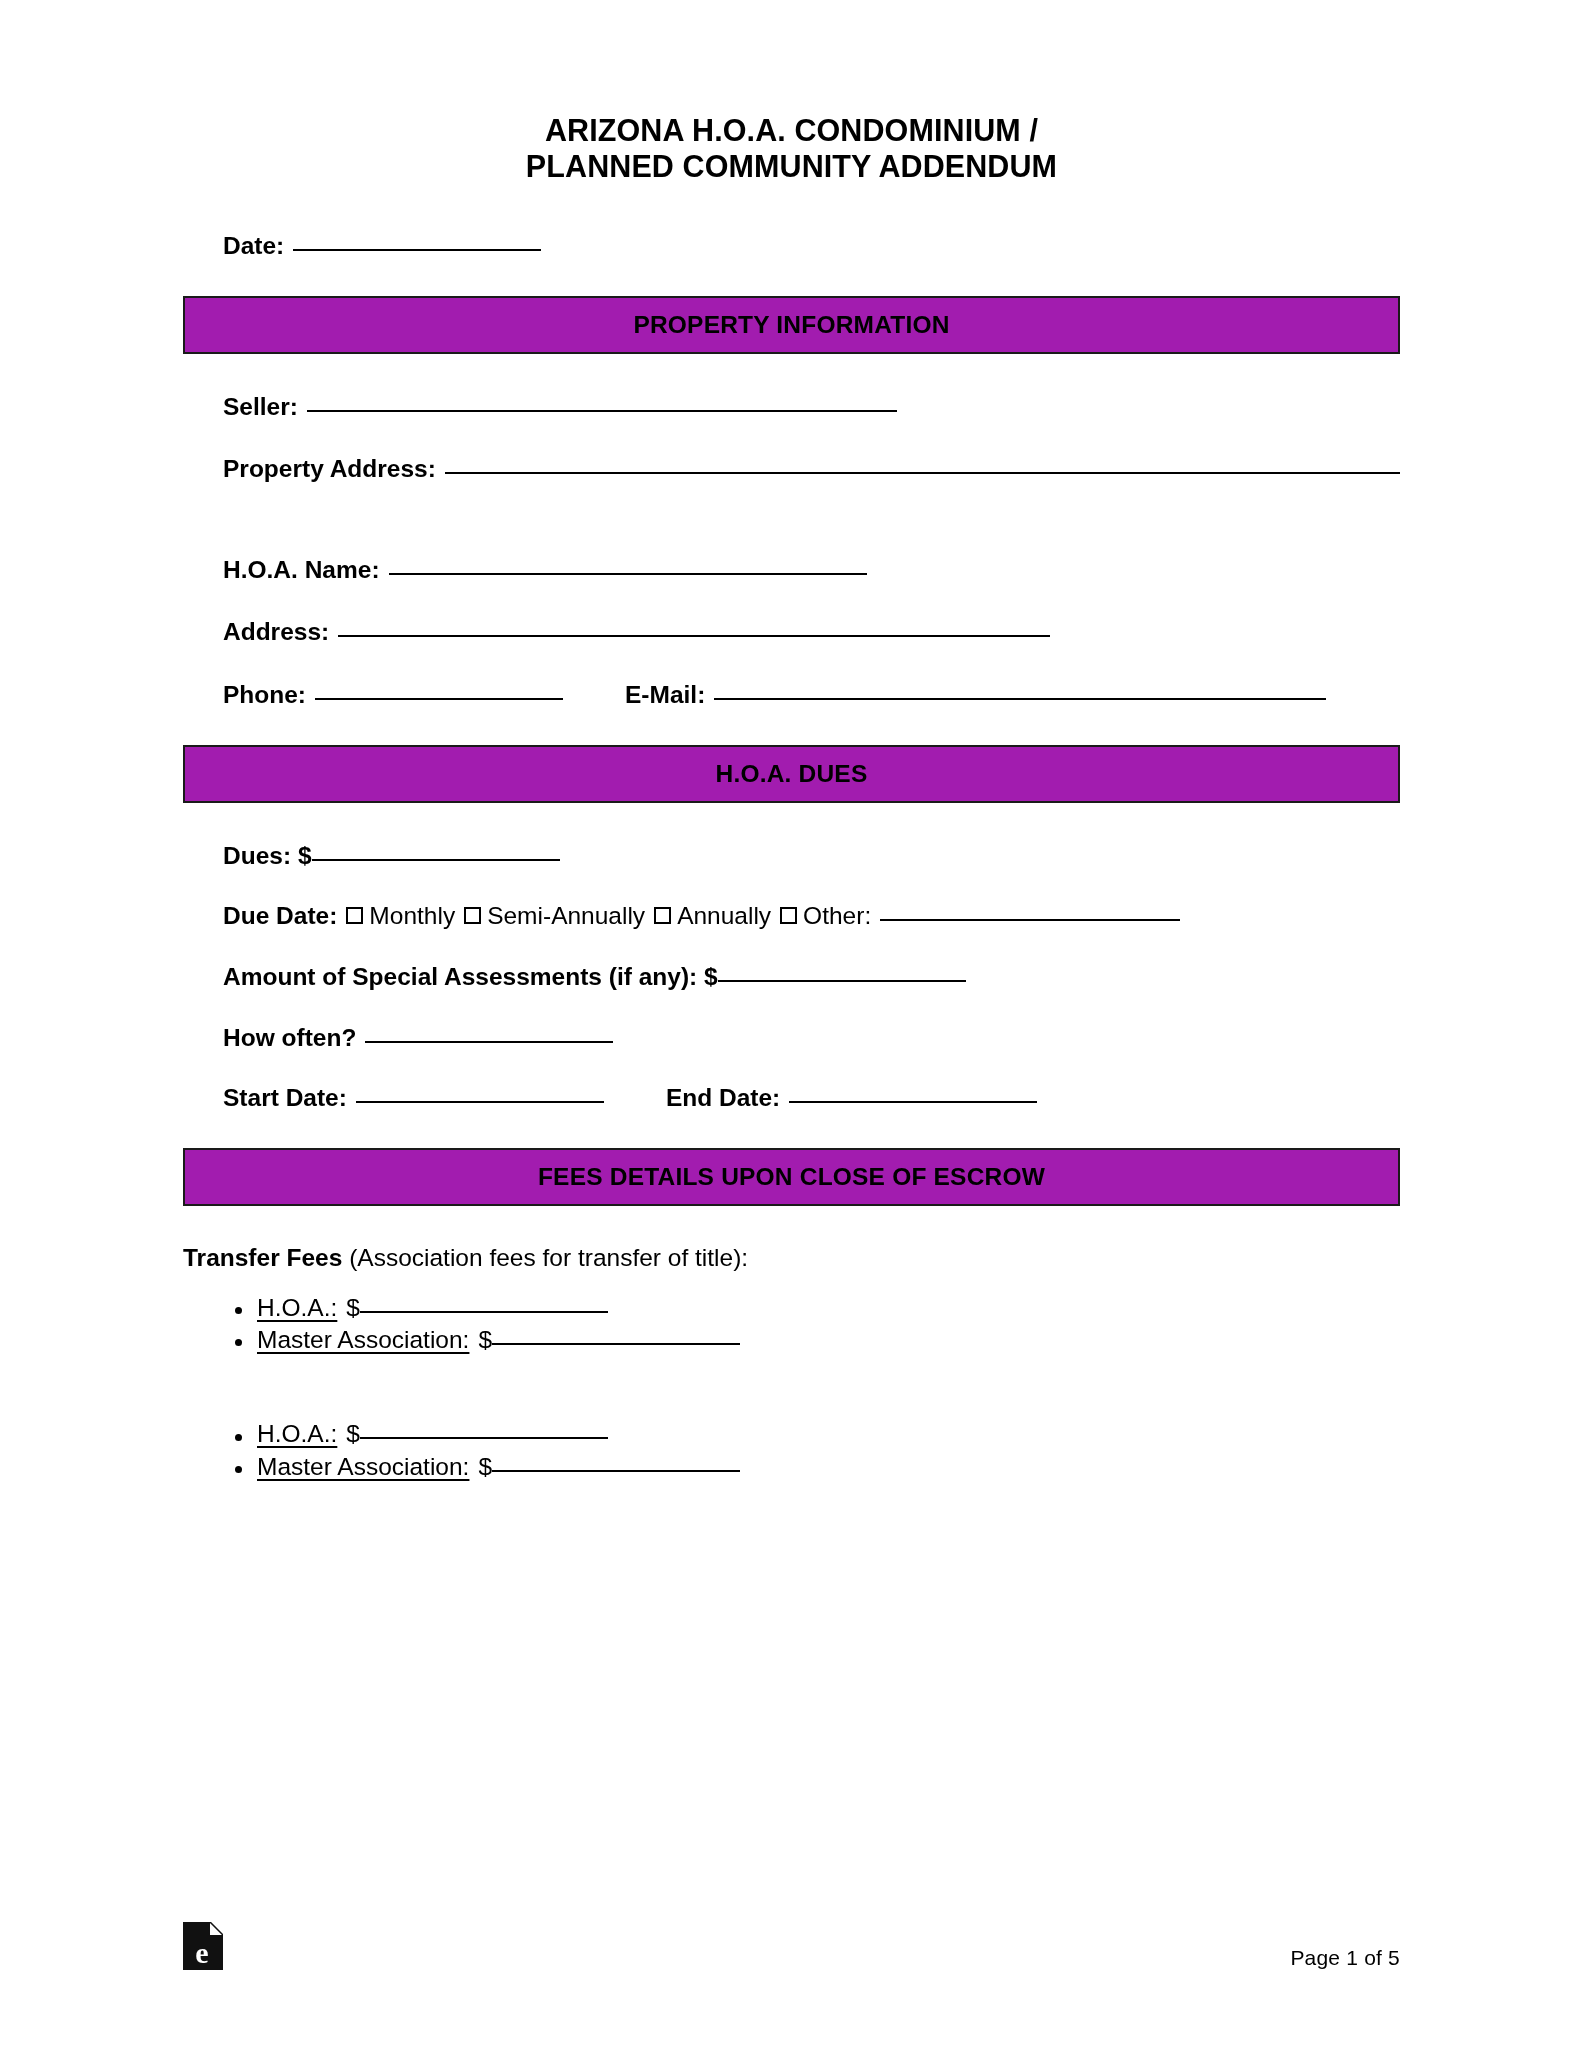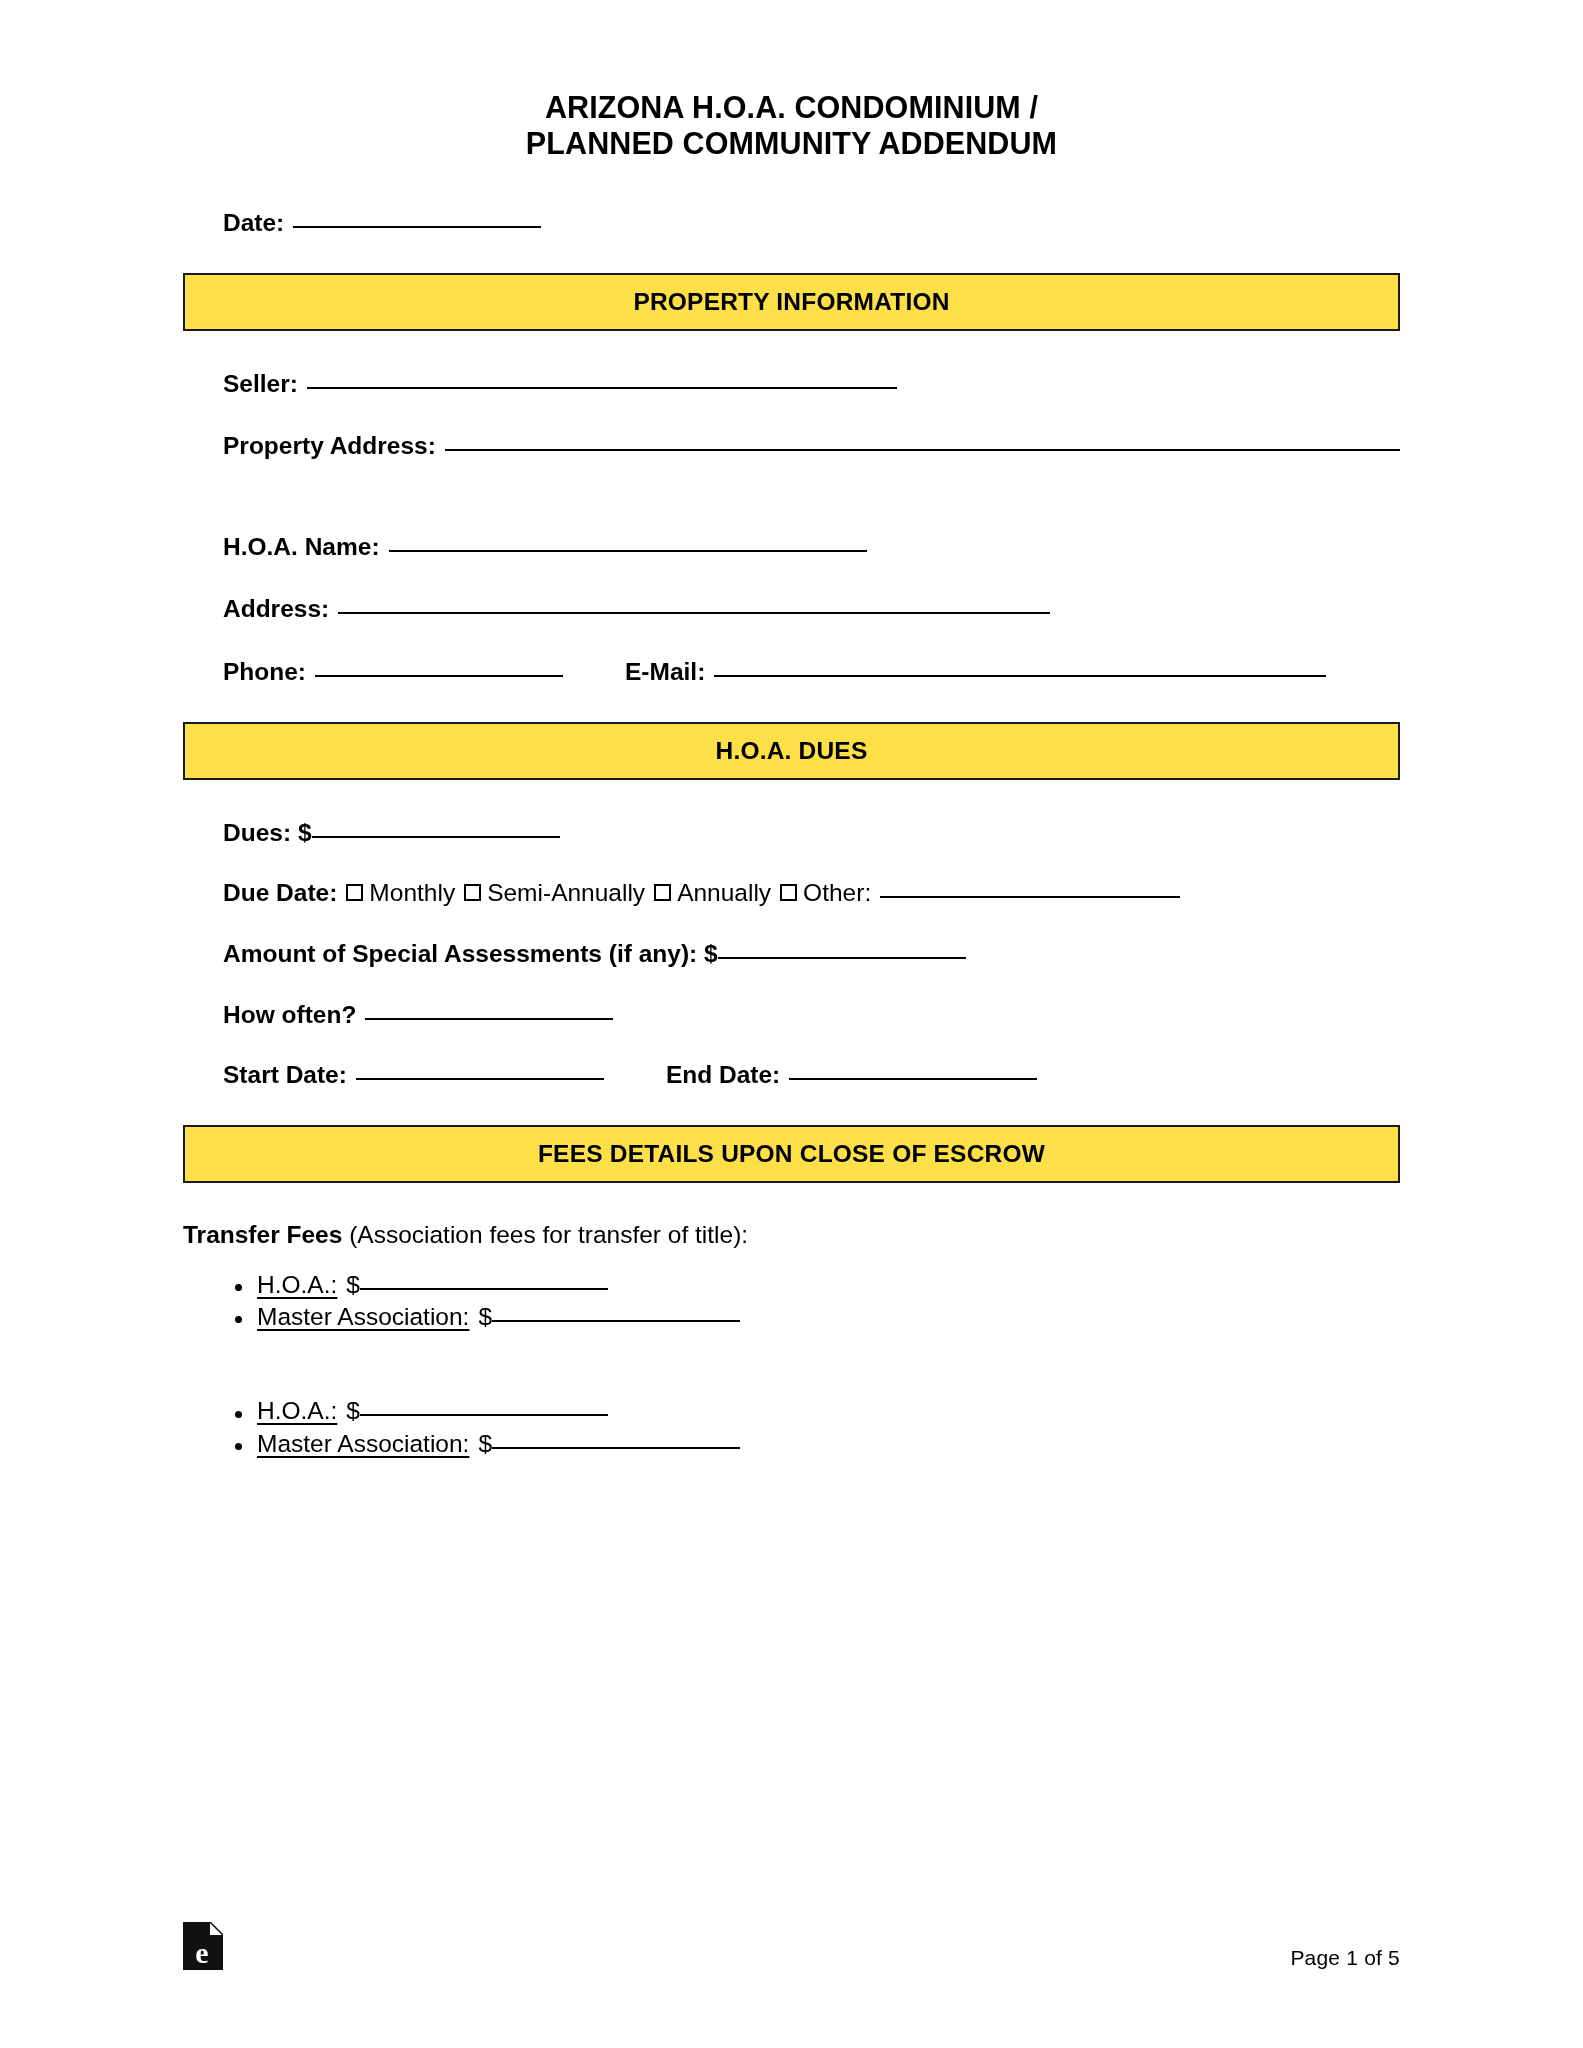--- a/index.html
+++ b/index.html
@@ -23,21 +23,21 @@
     padding: 0 183px;
   }
 
   
   .doc-title {
     text-align: center;
     font-size: 30.5px;
     font-weight: bold;
     line-height: 1.18;
     margin: 0;
-    padding-top: 90px;
+    padding-top: 113px;
     letter-spacing: 0.1px;
   }
   .doc-title .line {
     display: block;
     white-space: nowrap;
   }
 
   
   .field-row {
     font-size: 24.5px;
@@ -62,21 +62,21 @@
   }
   .b-sm   { width: 248px; }
   .b-md   { width: 300px; }
   .b-lg   { width: 478px; }
   .b-xl   { width: 590px; }
   .b-flex { flex: 1 1 auto; min-width: 40px; }
   .sp { display: inline-block; width: 9px; }
 
   
   .section-bar {
-    background: #fde047;
+    background: #a21caf;
     border: 2.2px solid #1a1a1a;
     height: 54px;
     display: flex;
     align-items: center;
     justify-content: center;
     font-size: 24.5px;
     font-weight: bold;
     letter-spacing: 0.2px;
   }
   .gap-26 { height: 26px; }

